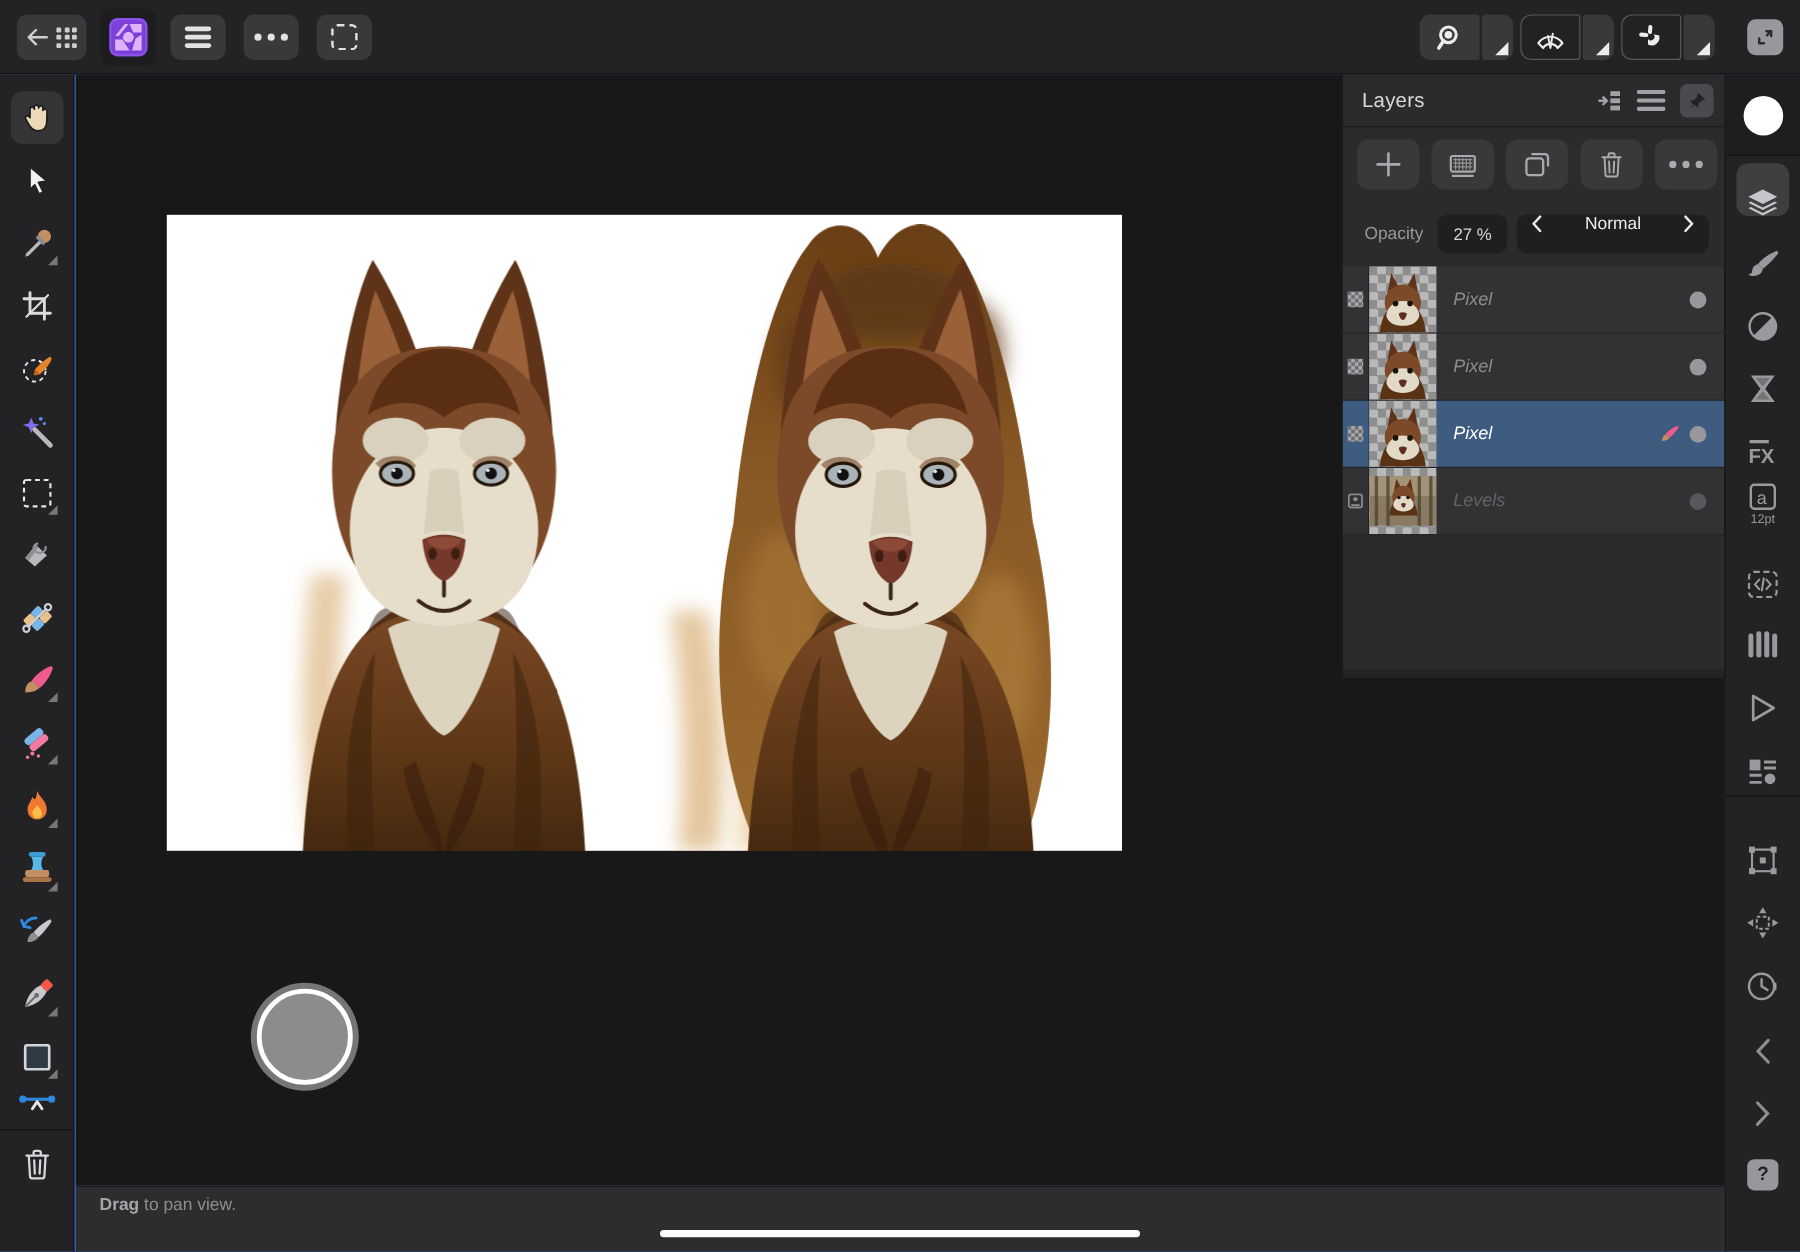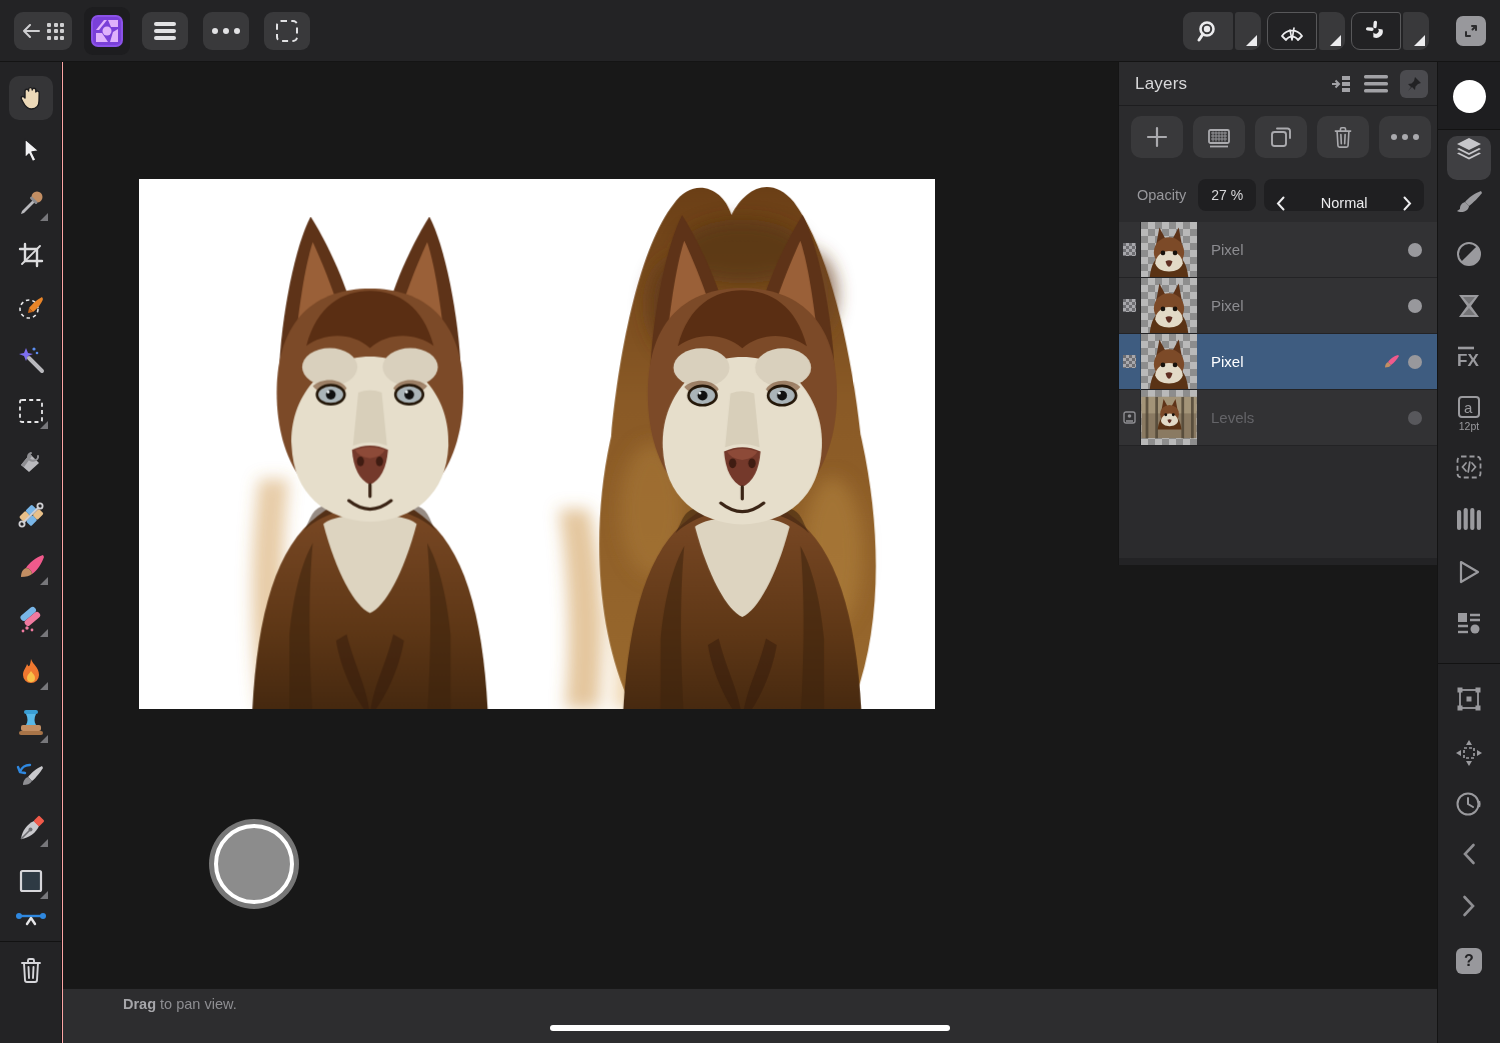--- a/index.html
+++ b/index.html
@@ -1,18 +1,18 @@
 <!DOCTYPE html>
 <html><head>
 <meta charset="utf-8">
 <style>
   * { margin:0; padding:0; box-sizing:border-box; }
   html,body { width:1500px; height:1043px; background:#181818; overflow:hidden;
     font-family:"Liberation Sans", sans-serif; -webkit-font-smoothing:antialiased; }
-  .app { position:absolute; inset:0; width:1500px; height:1043px; background:#fca5a5; }
+  .app { position:absolute; inset:0; width:1500px; height:1043px; background:#3b82f6; }
 
   
   .topbar { position:absolute; left:0; top:0; width:1500px; height:62px; background:#232325; border-bottom:1px solid #141414; }
   .tbtn { position:absolute; top:12px; height:38px; background:#39393b; border-radius:9px;
     display:flex; align-items:center; justify-content:center; gap:7px; color:#d9d9db; }
   .tbtn.dark { background:#1d1d1f; }
   .grid9 { display:grid; grid-template-columns:repeat(3,4px); grid-template-rows:repeat(3,4px); gap:2.5px; }
   .grid9 i { background:#cfcfd1; border-radius:1px; }
   .hamb i { display:block; width:22px; height:3.5px; background:#e2e2e4; border-radius:2px; margin:3.5px 0; }
   .dots3 { display:flex; gap:5px; } .dots3 i { width:6px; height:6px; border-radius:50%; background:#e2e2e4; }
@@ -49,51 +49,51 @@
   .lp-title { color:#d8d8da; font-size:17px; margin-left:16px; letter-spacing:.2px; }
   .lp-hicons { position:absolute; right:10px; top:0; height:44px; display:flex; align-items:center; gap:12px; }
   .pin-wrap { background:#4b4b4f; border-radius:6px; width:28px; height:28px; display:flex; align-items:center; justify-content:center; }
   .lp-buttons { position:absolute; left:0; top:44px; width:319px; height:62px; display:flex; align-items:center; gap:10px; padding-left:12px; }
   .lpbtn { width:52px; height:42px; background:#39393b; border-radius:10px; display:flex; align-items:center; justify-content:center; }
   .lp-opacity { position:absolute; left:0; top:106px; width:319px; height:54px; display:flex; align-items:center; }
   .op-label { color:#98989c; font-size:14.5px; margin-left:18px; }
   .op-value { margin-left:12px; width:58px; height:32px; background:#1f1f21; border-radius:8px; color:#d6d6d8;
     font-size:14px; display:flex; align-items:center; justify-content:center; }
   .blend-box { margin-left:8px; width:160px; height:32px; background:#1f1f21; border-radius:8px; color:#ececee;
-    font-size:14.5px; display:flex; align-items:flex-end; justify-content:space-between; padding:0 12px; }
+    font-size:14.5px; display:flex; align-items:flex-start; justify-content:space-between; padding:0 12px; }
   .rows { position:absolute; left:0; top:160px; width:319px; }
-  .lrow { position:relative; width:319px; height:56px; background:#323234; border-bottom:1px solid #232325; display:flex; align-items:center; }
+  .lrow { position:relative; width:319px; height:56px; background:#323234; border-bottom:1px solid #232325; display:flex; align-items:center;font-style:italic; }
   .lrow.selected { background:#3e5c80; }
   .lrow .typecol { width:22px; height:56px; border-right:1px solid #232325; display:flex; align-items:center; justify-content:center; }
   .lrow .thumb { width:56px; height:55px; position:relative; overflow:hidden; flex:none; }
   .lrow .lbl { margin-left:14px; font-size:15px; color:#8c8c90; }
   .lrow.selected .lbl { color:#ffffff; }
   .lrow.dim .lbl { color:#646468; }
   .vis-dot { position:absolute; right:16px; top:21px; width:14px; height:14px; border-radius:50%; background:#98989c; }
   .lrow.dim .vis-dot { background:#58585c; }
   .brush-badge { position:absolute; right:38px; top:20px; }
   .checker { background:repeating-conic-gradient(#b9b9b9 0% 25%, #8d8d8d 0% 50%); background-size:14px 14px; }
   .checker-sm { background:repeating-conic-gradient(#a8a8ac 0% 25%, #6e6e72 0% 50%); background-size:6px 6px; width:13px; height:13px; }
   .darkthumb { background:#2a2a2c; width:100%; height:100%; display:flex; align-items:center; justify-content:center; }
   .lp-bottom { position:absolute; left:0; top:496px; width:319px; height:7px; background:#232325; }
 
   
   .rightbar { position:absolute; left:1437px; top:62px; width:63px; height:981px; background:#232325; border-left:1px solid #141414; }
   .rb-top { position:absolute; left:0; top:0; width:63px; height:68px; background:#1e1e20; border-bottom:1px solid #121212; }
   .color-swatch { position:absolute; left:15px; top:18px; width:33px; height:33px; border-radius:50%; background:#ffffff; }
-  .rtool { position:absolute; left:9px; width:44px; height:44px; display:flex; align-items:center; justify-content:flex-start; flex-direction:column; }
+  .rtool { position:absolute; left:9px; width:44px; height:44px; display:flex; align-items:center; justify-content:flex-end; flex-direction:column; }
   .rtool.sel { background:#3f3f42; border-radius:10px; }
   .rb-divider { position:absolute; left:0; width:63px; height:1px; background:#121212; }
   .pt-label { color:#98989c; font-size:10.5px; margin-top:1px; }
   .help-chip { width:26px; height:26px; background:#98989c; border-radius:6px; color:#232325; font-weight:bold;
     font-size:16px; display:flex; align-items:center; justify-content:center; }
 
   
   .statusbar { position:absolute; left:63px; top:988px; width:1374px; height:55px; background:#2d2d2f; border-top:1px solid #191919; }
-  .status-text { position:absolute; left:20px; top:7px; font-size:14.5px; color:#8e8e92;margin-left:40px; }
+  .status-text { position:absolute; left:20px; top:7px; font-size:14.5px; color:#8e8e92; }
   .status-text b { color:#a6a6aa; font-weight:bold; }
   .home-indicator { position:absolute; left:550px; top:1025px; width:400px; height:5.5px; border-radius:3px; background:#ffffff; }
 
   svg { display:block; }
 </style>
 </head>
 <body>
 
 <svg width="0" height="0" style="position:absolute" aria-hidden="true">
   <defs>

